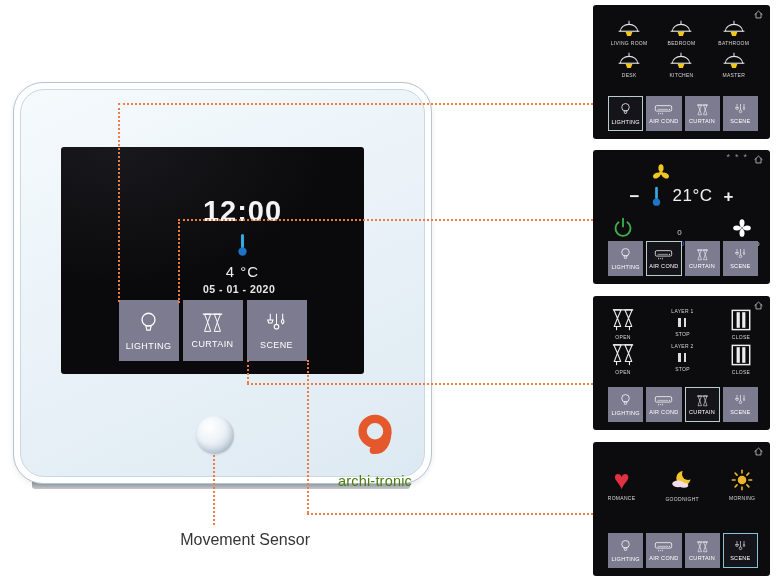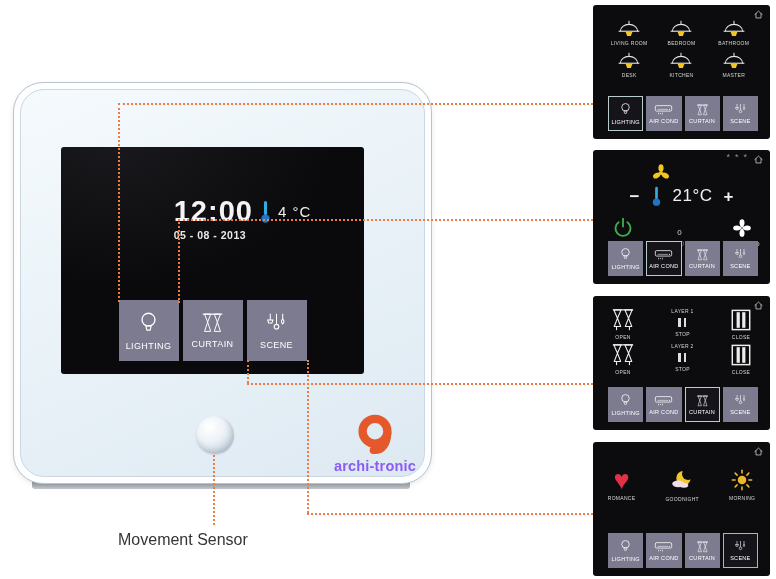--- a/index.html
+++ b/index.html
@@ -16,21 +16,21 @@
   .device-face{position:absolute;inset:6px;border-radius:24px;border:1px solid #ccd7df;
           background:linear-gradient(155deg,#f5fafd 0%,#e8f1f7 55%,#dde9f2 100%);}
   .bottom-edge{position:absolute;left:32px;top:478px;width:378px;height:11px;border-radius:3px;
           background:linear-gradient(#6f757b,#c6cacd);z-index:1;}
 
   
   .screen{position:absolute;left:47px;top:64px;width:303px;height:227px;border-radius:3px;
           background:radial-gradient(130% 110% at 18% 0%,#19191d 0%,#0a0a0c 55%);}
   .clock-wrap{position:absolute;top:50px;left:0;right:0;text-align:center;}
   .clock-block{display:inline-block;transform:translateX(30px);text-align:left;}
-  .clock-line{display:flex;align-items:center;gap:6px;}
+  .clock-line{display:flex;align-items:center;gap:6px;flex-direction:column;}
   .time{color:#f4f4f4;font-size:29px;font-weight:700;letter-spacing:1px;line-height:1;}
   .thermo-ic{width:13px;height:25px;}
   .temp{color:#eee;font-size:15px;letter-spacing:1px;}
   .date{color:#e8e8e8;font-size:10.5px;font-weight:700;letter-spacing:.5px;margin-top:3px;}
   .status-row{position:absolute;top:94px;left:0;right:0;display:flex;justify-content:center;gap:28px;}
   .status{display:flex;flex-direction:column;align-items:center;gap:5px;}
   .bell-ic{width:30px;height:33px;}
   .cleaner-ic{width:40px;height:34px;}
   .status-lbl{color:#f0f0f0;font-size:7.5px;font-weight:700;letter-spacing:.3px;white-space:nowrap;}
   .nav-row{position:absolute;bottom:13px;left:0;right:0;display:flex;justify-content:center;gap:4px;}
@@ -39,22 +39,22 @@
   .btn .blbl{color:#fff;font-size:9px;letter-spacing:.4px;white-space:nowrap;}
   .nav-ic{color:#fff;}
   .ic-bulb{width:19px;height:25px;}.ic-ac{width:30px;height:20px;}.ic-curt{width:23px;height:22px;}.ic-scn{width:23px;height:23px;}
 
   
   .sensor{position:absolute;left:182px;top:333px;width:38px;height:38px;border-radius:50%;
           background:radial-gradient(circle at 35% 28%,#ffffff 0%,#eef3f8 40%,#ccd7e0 75%,#b8c5d0 100%);
           box-shadow:inset -2px -3px 5px rgba(120,140,160,.35),0 1px 2px rgba(0,0,0,.12);}
   .logo{position:absolute;left:313px;top:328px;width:96px;text-align:center;}
   .logo-a{width:44px;height:46px;display:block;margin:0 auto;}
-  .logo-text{color:#8b5cf6;font-size:14.5px;font-weight:700;letter-spacing:.2px;margin-top:1px;}
-  .sensor-caption{position:absolute;left:118px;top:531px;width:192px;text-align:left;
+  .logo-text{color:#4d7c0f;font-size:14.5px;font-weight:400;letter-spacing:.2px;margin-top:16px;}
+  .sensor-caption{position:absolute;left:118px;top:531px;width:192px;text-align:right;
           color:#353535;font-size:16px;z-index:3;}
 
   
   .mini{position:absolute;left:593px;width:177px;height:134px;background:#0c0c0e;border-radius:3px;z-index:3;}
   .mini1{top:5px;}.mini2{top:150px;}.mini3{top:296px;}.mini4{top:442px;}
   .home-ic{position:absolute;top:4px;right:6px;width:11px;height:11px;color:#cfcfcf;cursor:pointer;}
   .tiny-lbl{color:#d6d6d6;font-size:5px;letter-spacing:.3px;white-space:nowrap;}
 
   
   .mini-nav{position:absolute;left:15px;right:12px;bottom:8px;height:35px;display:flex;gap:3px;}
@@ -241,21 +241,21 @@
     <div class="screen">
       <div class="clock-wrap">
         <div class="clock-block">
           <div class="clock-line">
             <span class="time">12:00</span>
             <svg class="thermo-ic">
                 <use href="#sym-thermo"></use>
               </svg>
             <span class="temp">4 °C</span>
           </div>
-          <div class="date">05 - 08 - 2013</div>
+          <div class="date">05 - 01 - 2020</div>
         </div>
       </div>
 
       <div class="status-row">
       </div>
 
       <div class="nav-row">
         <div class="btn">
           <svg class="nav-ic ic-bulb">
               <use href="#sym-bulb"></use>

